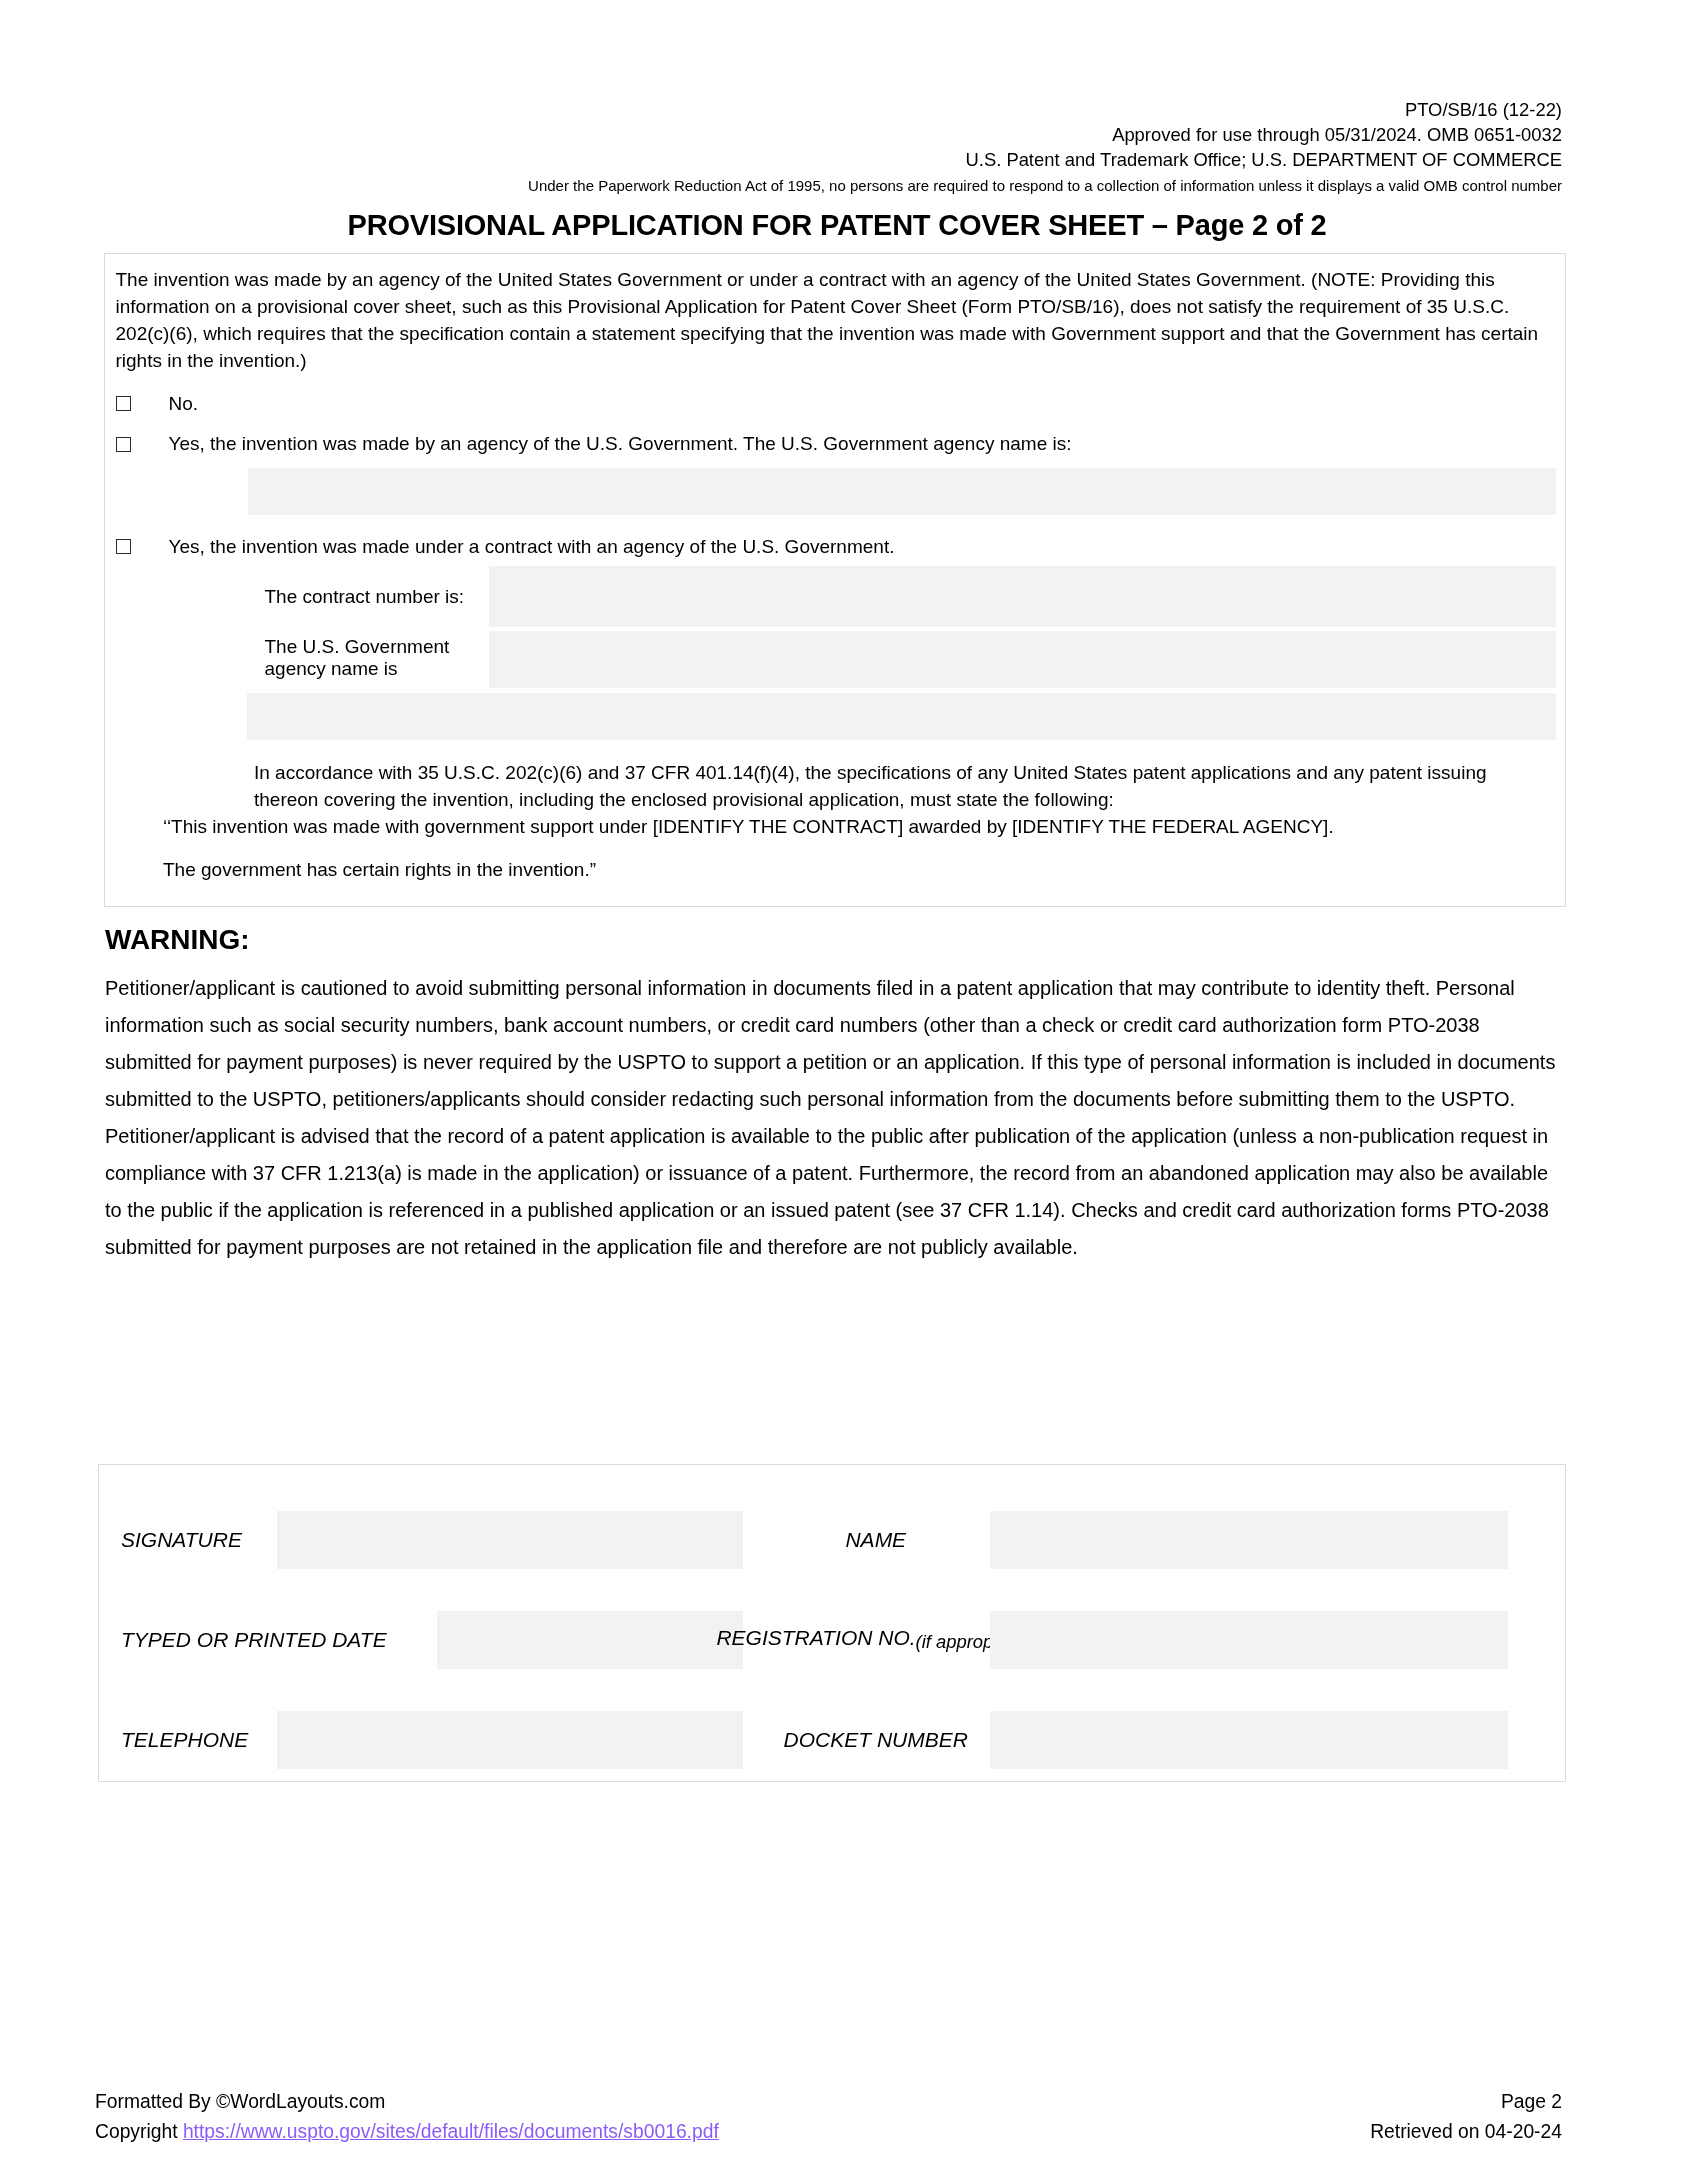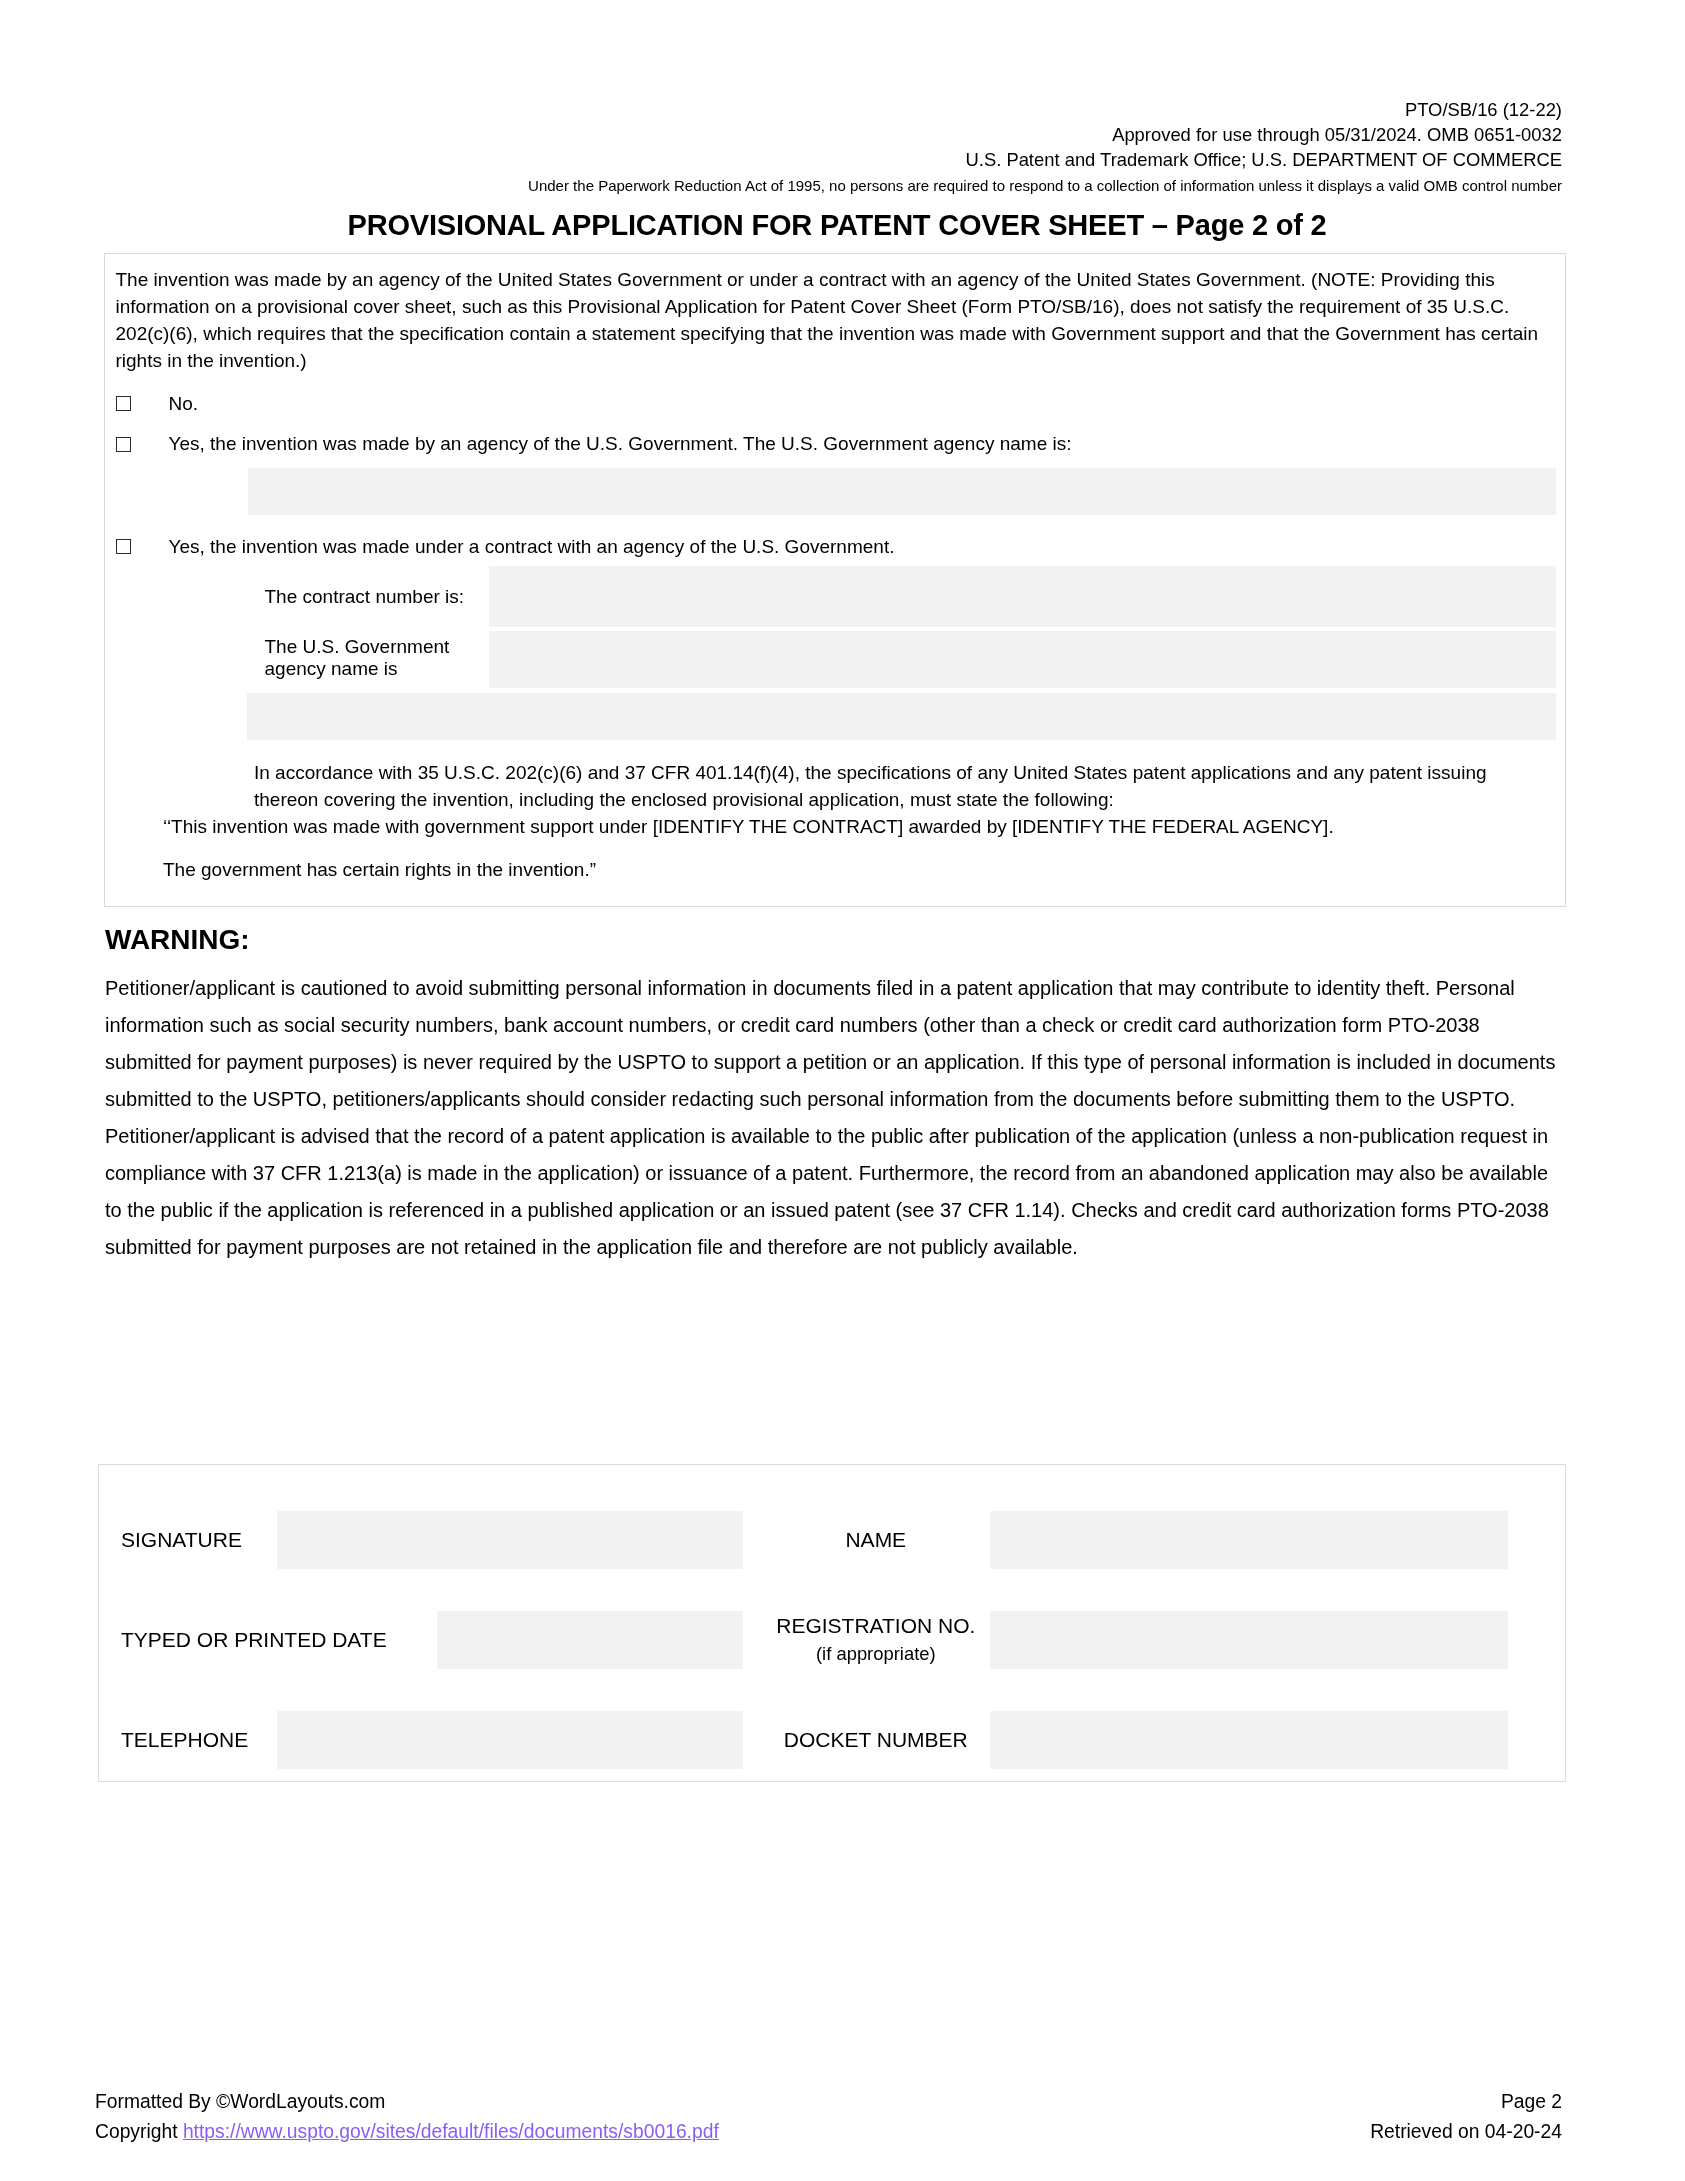--- a/index.html
+++ b/index.html
@@ -178,20 +178,21 @@
     width: 1468px;
     height: 318px;
     border: 1.3px solid #dcdcdc;
     box-sizing: border-box;
     background: #fff;
   }
   .sig-row {
     display: flex;
     height: 100px;
     align-items: center;
+    font-style: italic;
   }
   .sig-row.r1 { margin-top: 24.6px; }
   .sig-cell {
     display: flex;
     align-items: center;
     height: 100%;
   }
   .sig-label {
     font-size: 21px;
     white-space: nowrap;
@@ -203,21 +204,21 @@
     flex: 1 1 auto;
   }
 
   .sl-left { width: 654px; padding-left: 22px; box-sizing: border-box; }
   .sl-right { width: 755px; padding-left: 8.8px; box-sizing: border-box; }
 
   .lbl-w-sig   { width: 156px; }
   .lbl-w-name  { width: 316px; }
   .lbl-w-tel   { width: 156px; }
   .lbl-w-date  { width: 228px; text-align: center; justify-content: center; display: flex; }
-  .lbl-w-reg   { width: 228px; text-align: center; justify-content: center; display: flex; flex-direction: column; }
+  .lbl-w-reg   { width: 228px; text-align: center; justify-content: center; display: flex; }
   .lbl-w-dock  { width: 228px; text-align: center; justify-content: center; display: flex; }
 
   .reg-sub {
     font-size: 18.4px;
     margin-top: 5.3px;
   }
 
   .sig-gapfix { margin-right: 10.5px; }
 
   

